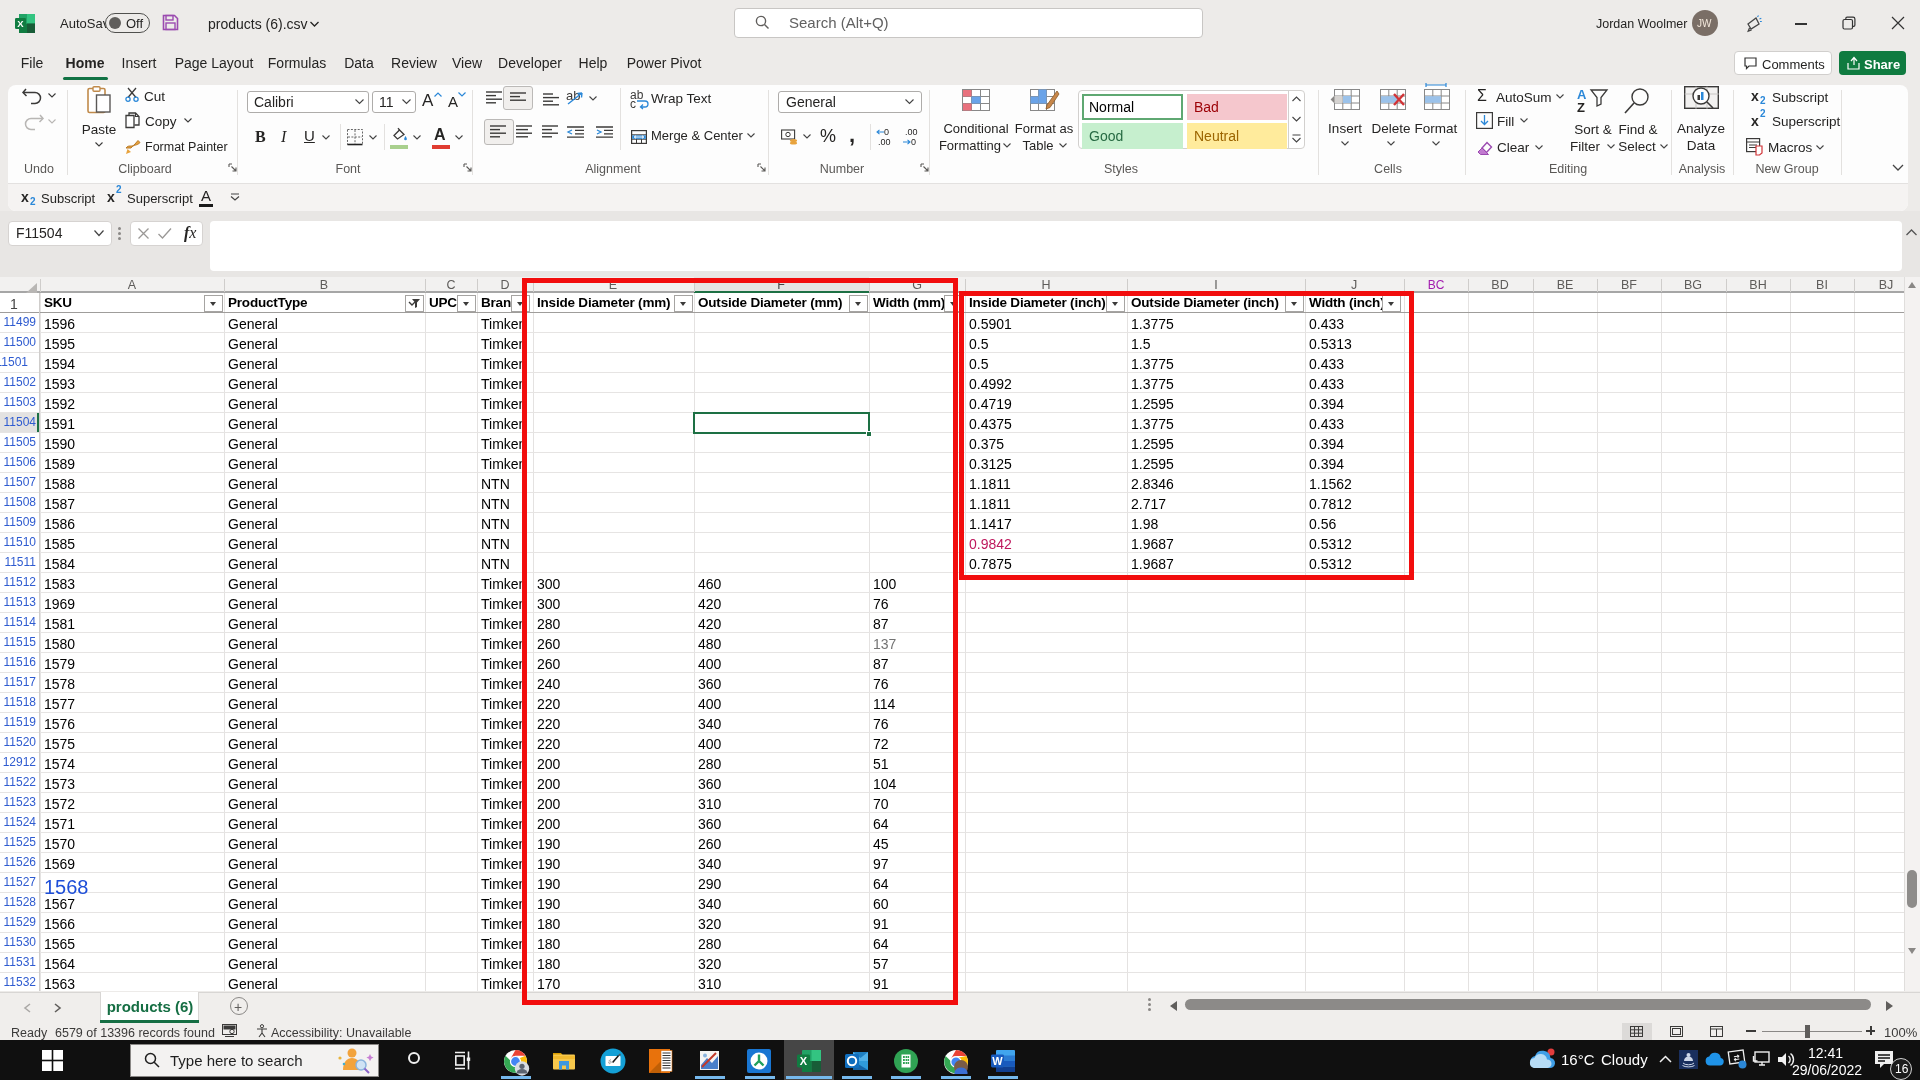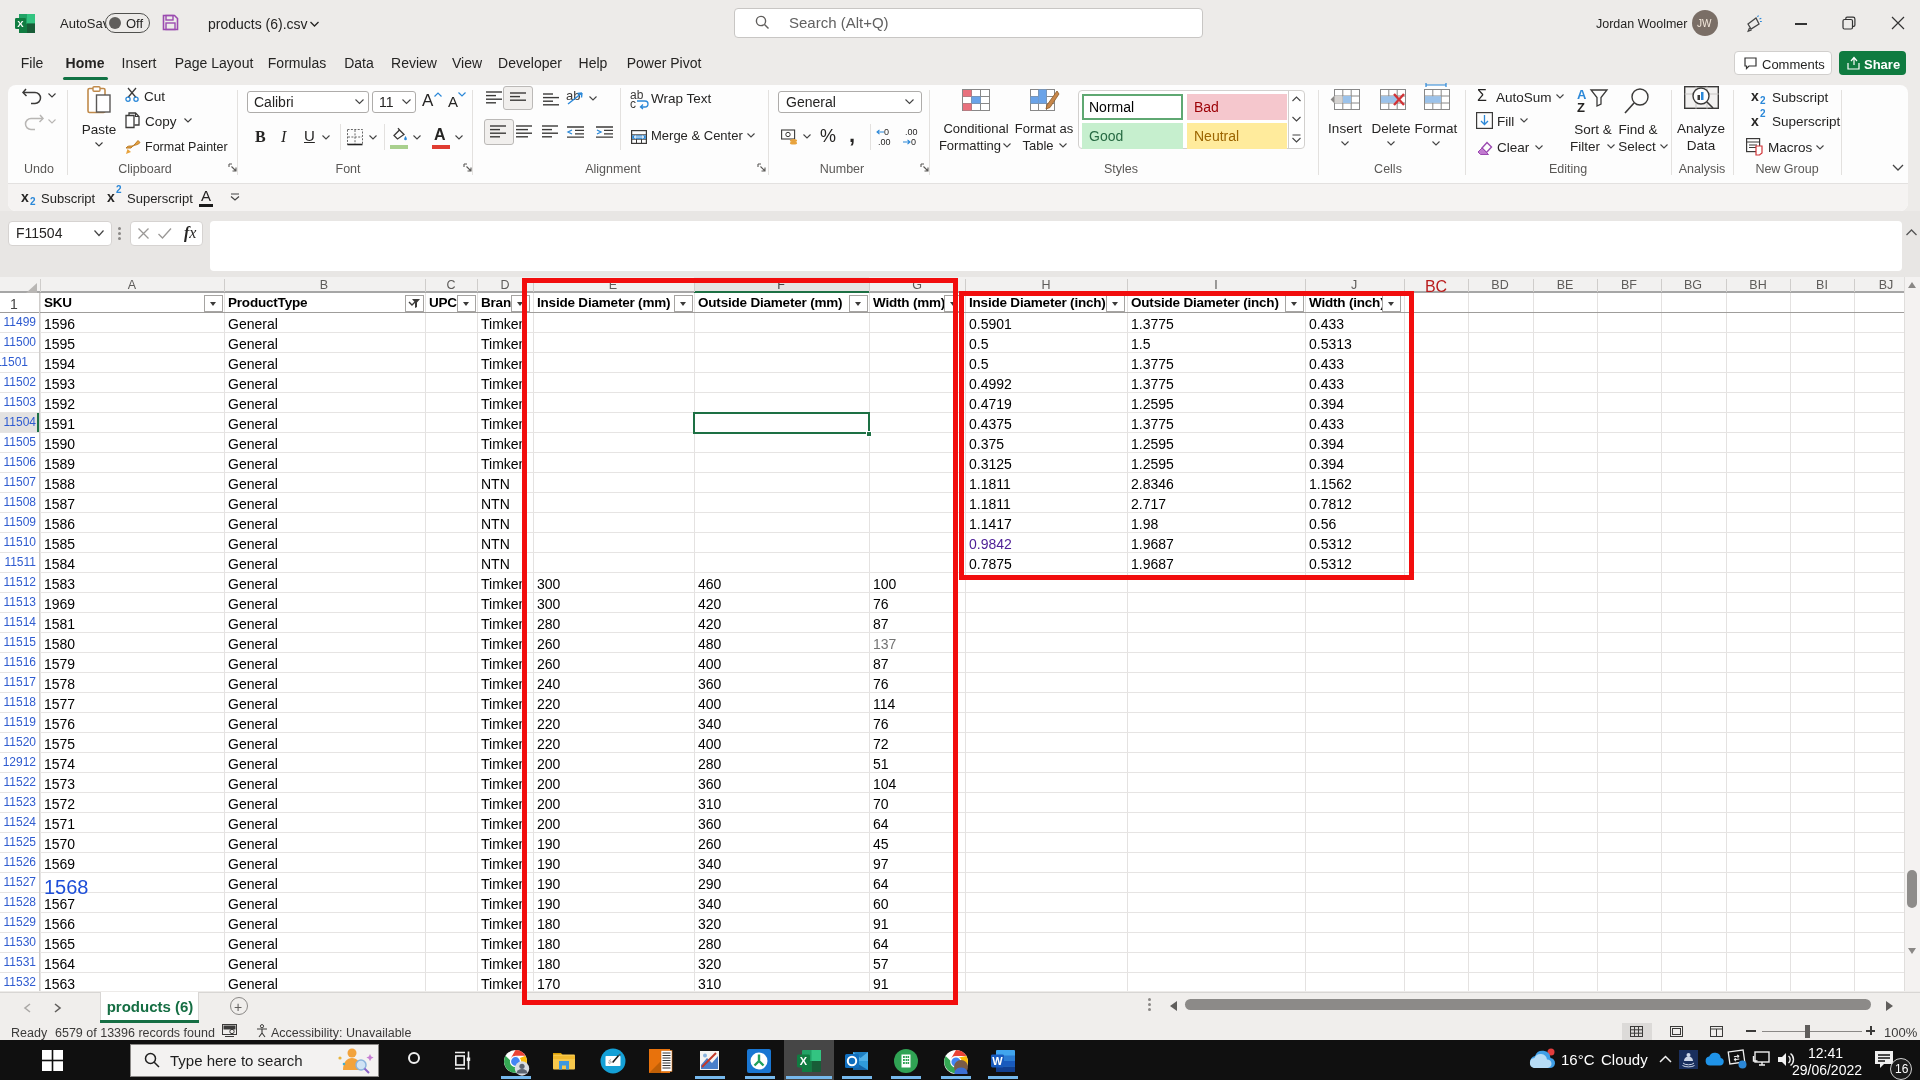--- a/index.html
+++ b/index.html
@@ -481,21 +481,21 @@
 <div class="tx" style="left:132px;top:278px;transform:translateX(-50%);font-size:12.5px;color:#5e5c5a">A</div>
 <div class="tx" style="left:324px;top:278px;transform:translateX(-50%);font-size:12.5px;color:#5e5c5a">B</div>
 <div class="tx" style="left:451px;top:278px;transform:translateX(-50%);font-size:12.5px;color:#5e5c5a">C</div>
 <div class="tx" style="left:505px;top:278px;transform:translateX(-50%);font-size:12.5px;color:#5e5c5a">D</div>
 <div class="tx" style="left:613px;top:278px;transform:translateX(-50%);font-size:12.5px;color:#5e5c5a">E</div>
 <div class="tx" style="left:781px;top:278px;transform:translateX(-50%);font-size:12.5px;color:#5e5c5a">F</div>
 <div class="tx" style="left:917px;top:278px;transform:translateX(-50%);font-size:12.5px;color:#5e5c5a">G</div>
 <div class="tx" style="left:1046px;top:278px;transform:translateX(-50%);font-size:12.5px;color:#5e5c5a">H</div>
 <div class="tx" style="left:1216px;top:278px;transform:translateX(-50%);font-size:12.5px;color:#5e5c5a">I</div>
 <div class="tx" style="left:1354px;top:278px;transform:translateX(-50%);font-size:12.5px;color:#5e5c5a">J</div>
-<div class="tx" style="left:1436px;top:278px;transform:translateX(-50%);font-size:16px;color:#b91c1c">BC</div>
+<div class="tx" style="left:1436px;top:278px;transform:translateX(-50%);font-size:12px;color:#a21caf">BC</div>
 <div class="tx" style="left:1500px;top:278px;transform:translateX(-50%);font-size:12.5px;color:#5e5c5a">BD</div>
 <div class="tx" style="left:1565px;top:278px;transform:translateX(-50%);font-size:12.5px;color:#5e5c5a">BE</div>
 <div class="tx" style="left:1629px;top:278px;transform:translateX(-50%);font-size:12.5px;color:#5e5c5a">BF</div>
 <div class="tx" style="left:1693px;top:278px;transform:translateX(-50%);font-size:12.5px;color:#5e5c5a">BG</div>
 <div class="tx" style="left:1758px;top:278px;transform:translateX(-50%);font-size:12.5px;color:#5e5c5a">BH</div>
 <div class="tx" style="left:1822px;top:278px;transform:translateX(-50%);font-size:12.5px;color:#5e5c5a">BI</div>
 <div class="tx" style="left:1886px;top:278px;transform:translateX(-50%);font-size:12.5px;color:#5e5c5a">BJ</div>
 <div class="ab" style="left:694px;top:277px;width:175px;height:16px;background:#e5e4e3;border-bottom:2px solid #1d7044"></div>
 <div class="tx" style="left:781px;top:278px;transform:translateX(-50%);font-size:12.5px;color:#444">F</div>
 <div class="ab" style="left:40px;top:279px;width:1px;height:13px;background:#cfcdcb"></div>
@@ -681,21 +681,21 @@
 <div class="tx" style="left:44px;top:516px;font-size:14px;color:#000">1586</div>
 <div class="tx" style="left:228px;top:516px;font-size:14px;color:#000">General</div>
 <div class="tx" style="left:481px;top:516px;font-size:14px;color:#000">NTN</div>
 <div class="tx" style="left:969px;top:516px;font-size:14px;color:#000">1.1417</div>
 <div class="tx" style="left:1131px;top:516px;font-size:14px;color:#000">1.98</div>
 <div class="tx" style="left:1309px;top:516px;font-size:14px;color:#000">0.56</div>
 <div class="tx" style="left:36px;top:535px;transform:translateX(-100%);font-size:12px;color:#2e5bd0">11510</div>
 <div class="tx" style="left:44px;top:536px;font-size:14px;color:#000">1585</div>
 <div class="tx" style="left:228px;top:536px;font-size:14px;color:#000">General</div>
 <div class="tx" style="left:481px;top:536px;font-size:14px;color:#000">NTN</div>
-<div class="tx" style="left:969px;top:536px;font-size:14px;color:#4c1d95">0.9842</div>
+<div class="tx" style="left:969px;top:536px;font-size:14px;color:#be185d">0.9842</div>
 <div class="tx" style="left:1131px;top:536px;font-size:14px;color:#000">1.9687</div>
 <div class="tx" style="left:1309px;top:536px;font-size:14px;color:#000">0.5312</div>
 <div class="tx" style="left:36px;top:555px;transform:translateX(-100%);font-size:12px;color:#2e5bd0">11511</div>
 <div class="tx" style="left:44px;top:556px;font-size:14px;color:#000">1584</div>
 <div class="tx" style="left:228px;top:556px;font-size:14px;color:#000">General</div>
 <div class="tx" style="left:481px;top:556px;font-size:14px;color:#000">NTN</div>
 <div class="tx" style="left:969px;top:556px;font-size:14px;color:#000">0.7875</div>
 <div class="tx" style="left:1131px;top:556px;font-size:14px;color:#000">1.9687</div>
 <div class="tx" style="left:1309px;top:556px;font-size:14px;color:#000">0.5312</div>
 <div class="tx" style="left:36px;top:575px;transform:translateX(-100%);font-size:12px;color:#2e5bd0">11512</div>

